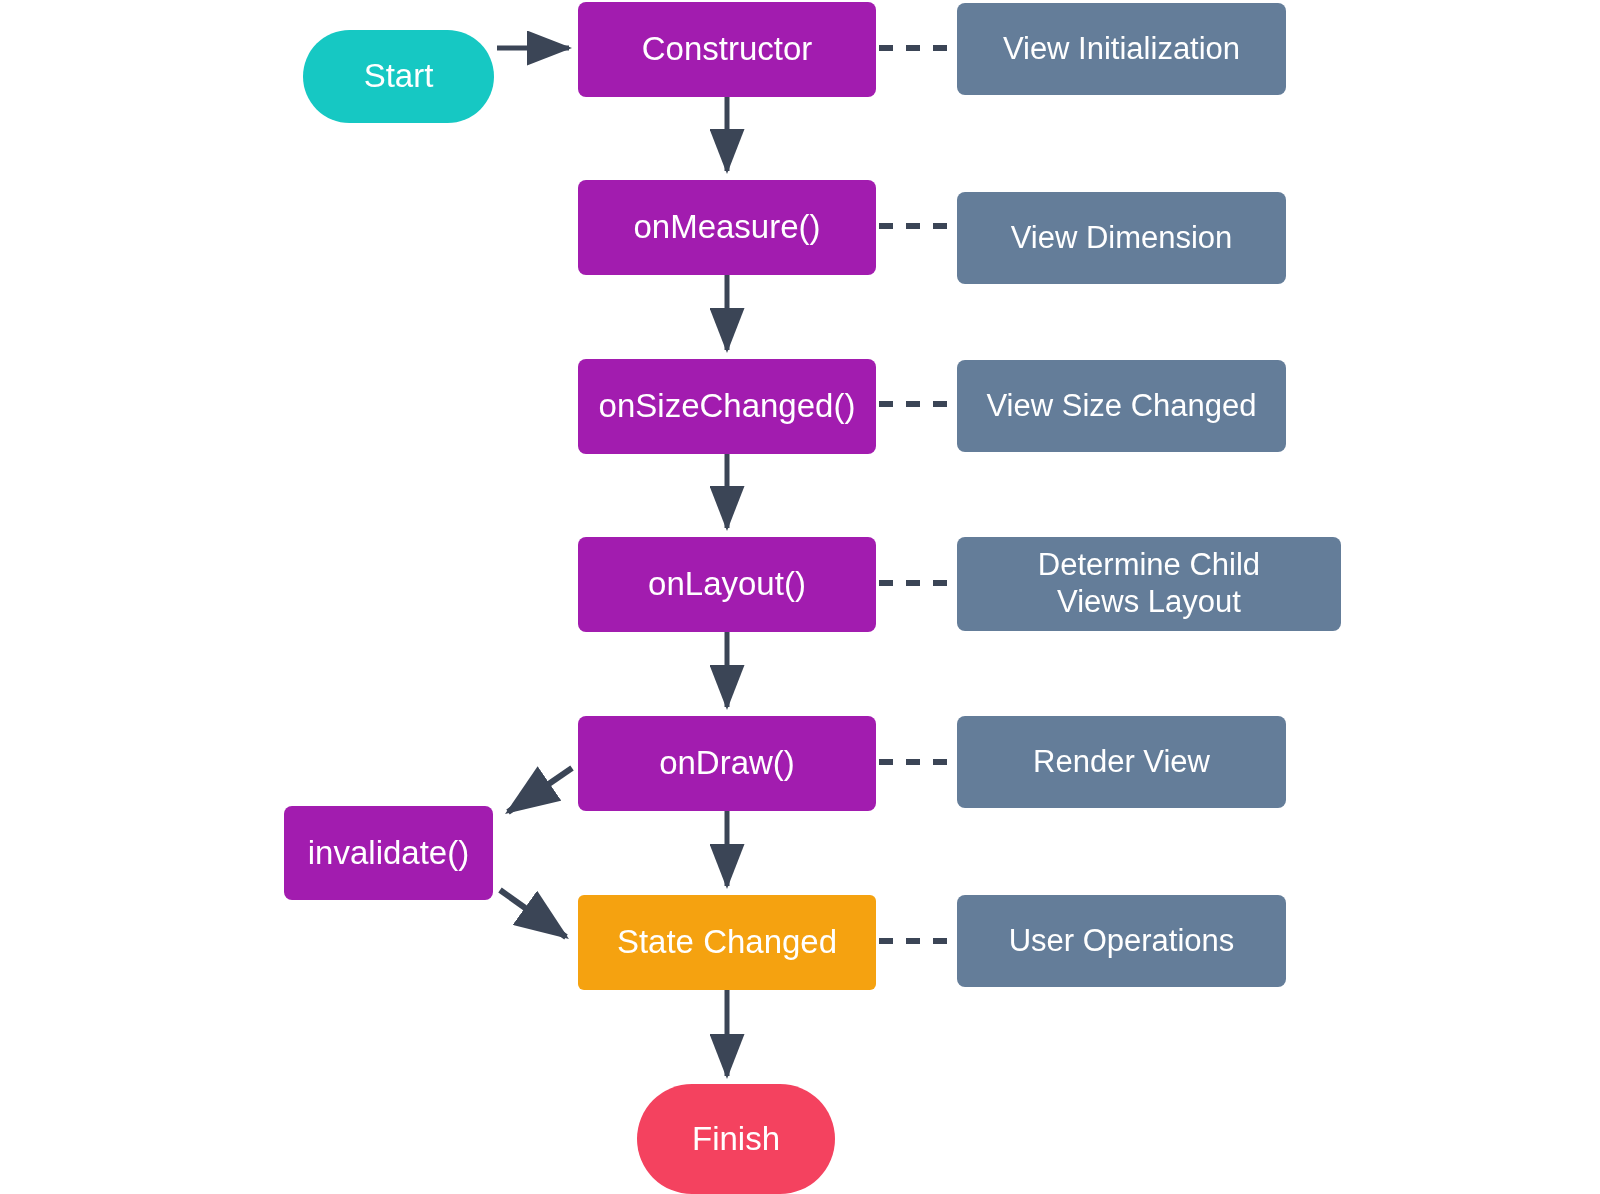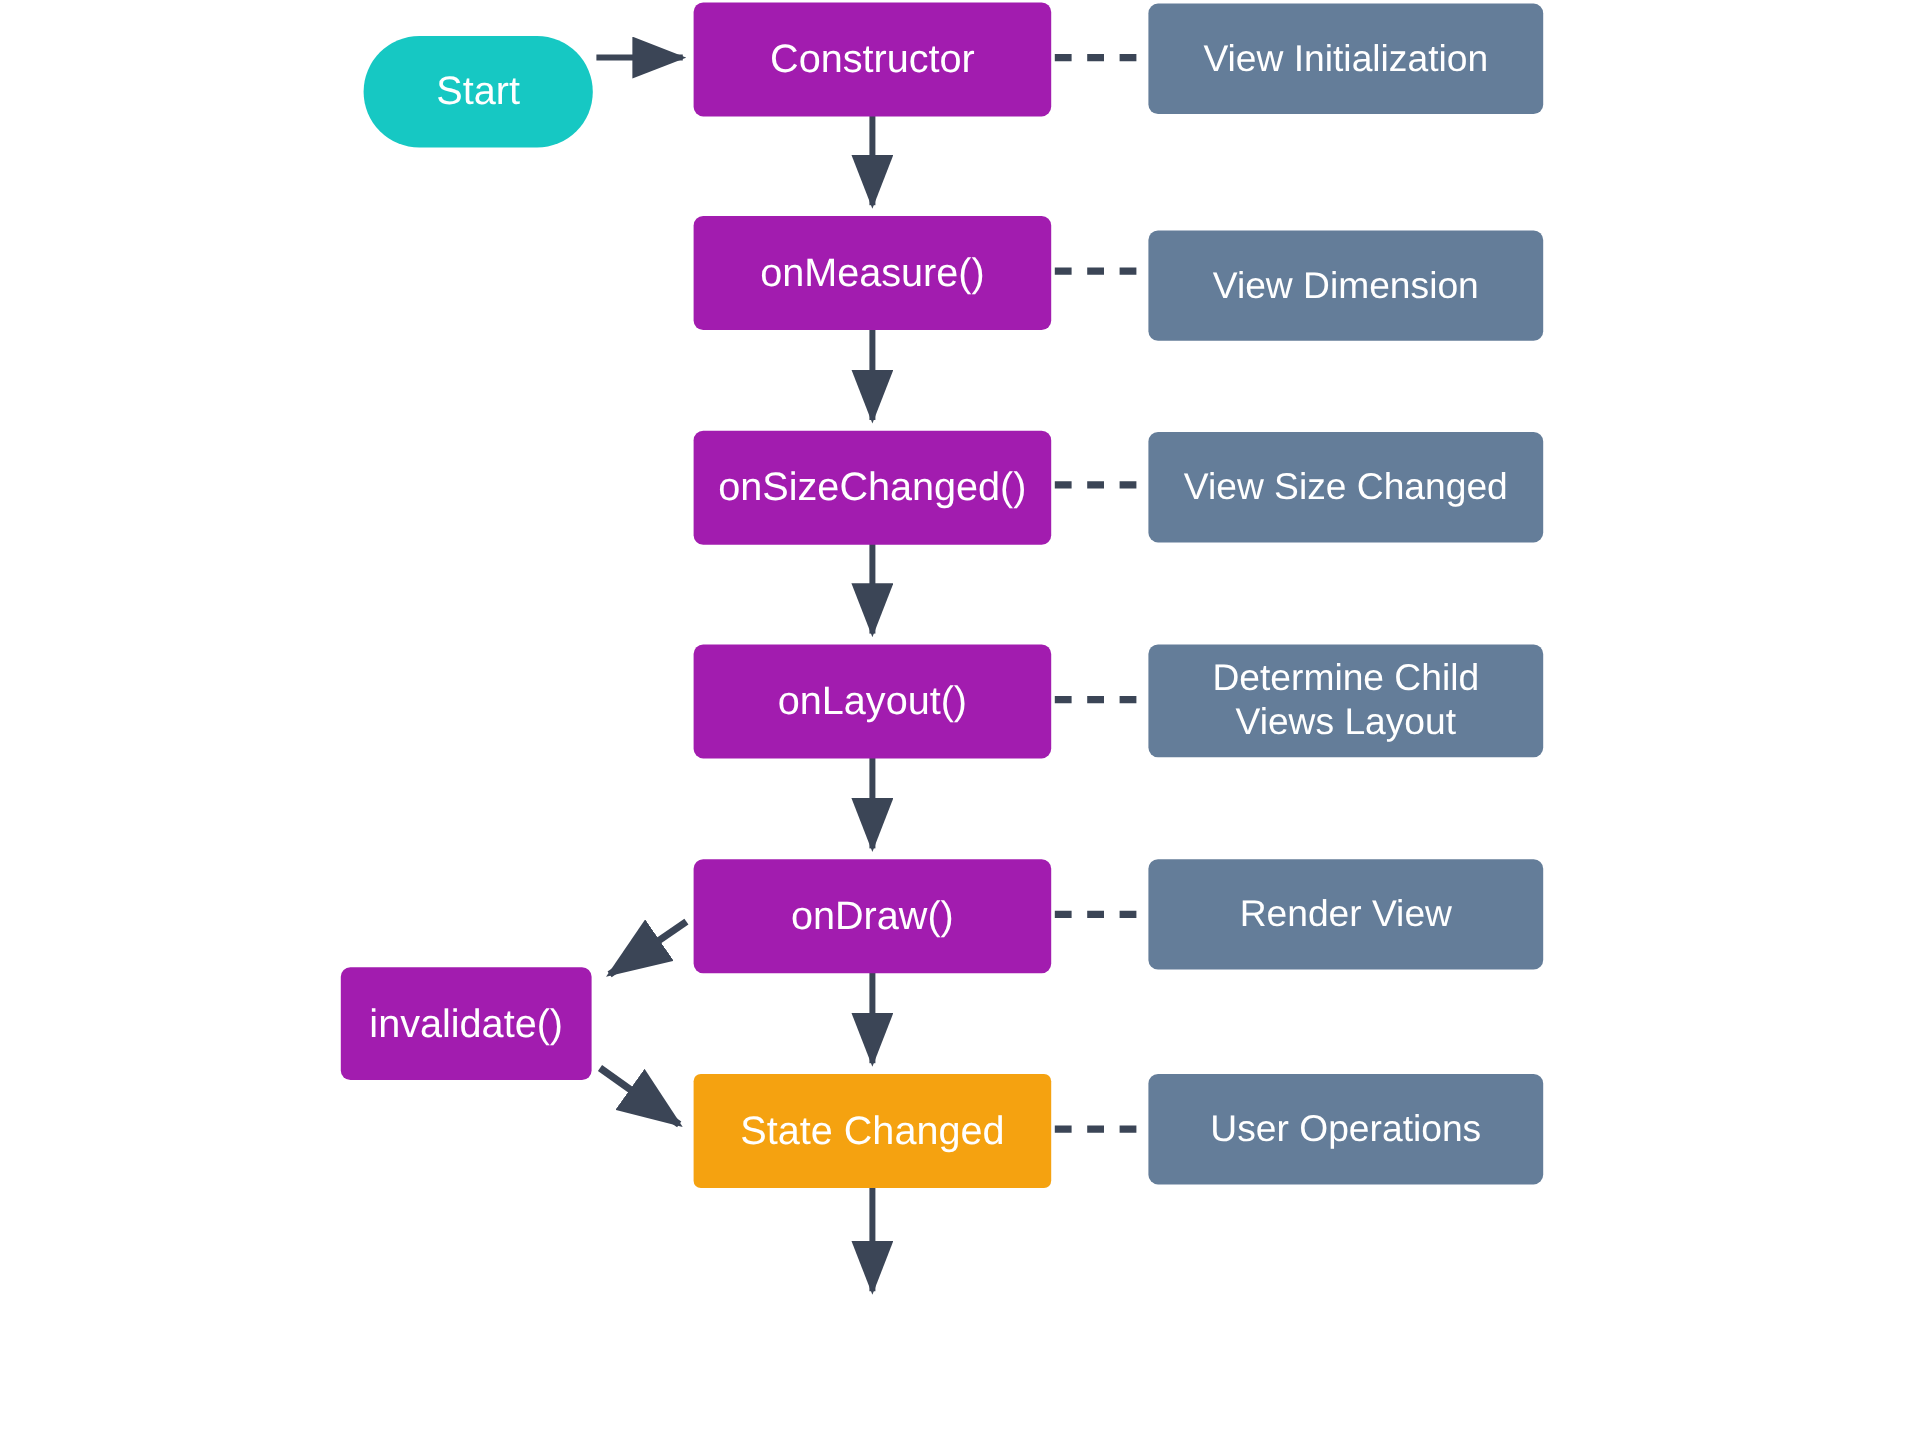--- a/index.html
+++ b/index.html
@@ -120,21 +120,21 @@
   <div class="node step-node" style="left:578px; top:359px; width:298px; height:95px;">
     <span>onSizeChanged()</span>
   </div>
   <div class="node desc-node" style="left:957px; top:360px; width:329px; height:92px;justify-content:center;">
     <span>View Size Changed</span>
   </div>
 
   <div class="node step-node" style="left:578px; top:537px; width:298px; height:95px;">
     <span>onLayout()</span>
   </div>
-  <div class="node desc-node" style="left:957px; top:537px; width:329px; height:94px;">
+  <div class="node desc-node" style="left:957px; top:537px; width:384px; height:94px;">
     <span>Determine Child
 Views Layout</span>
   </div>
 
   <div class="node step-node" style="left:578px; top:716px; width:298px; height:95px;">
     <span>onDraw()</span>
   </div>
   <div class="node desc-node" style="left:957px; top:716px; width:329px; height:92px;">
     <span>Render View</span>
   </div>
@@ -143,14 +143,17 @@
     <span>invalidate()</span>
   </div>
 
   <div class="node state-node" style="left:578px; top:895px; width:298px; height:95px;">
     <span>State Changed</span>
   </div>
   <div class="node desc-node" style="left:957px; top:895px; width:329px; height:92px;align-items:center;">
     <span>User Operations</span>
   </div>
 
+  <div class="node terminal-node finish-node" style="left:637px; top:1084px; width:198px; height:110px;">
+    <span>Finish</span>
+  </div>
 
 </div>
 
 </body></html>

